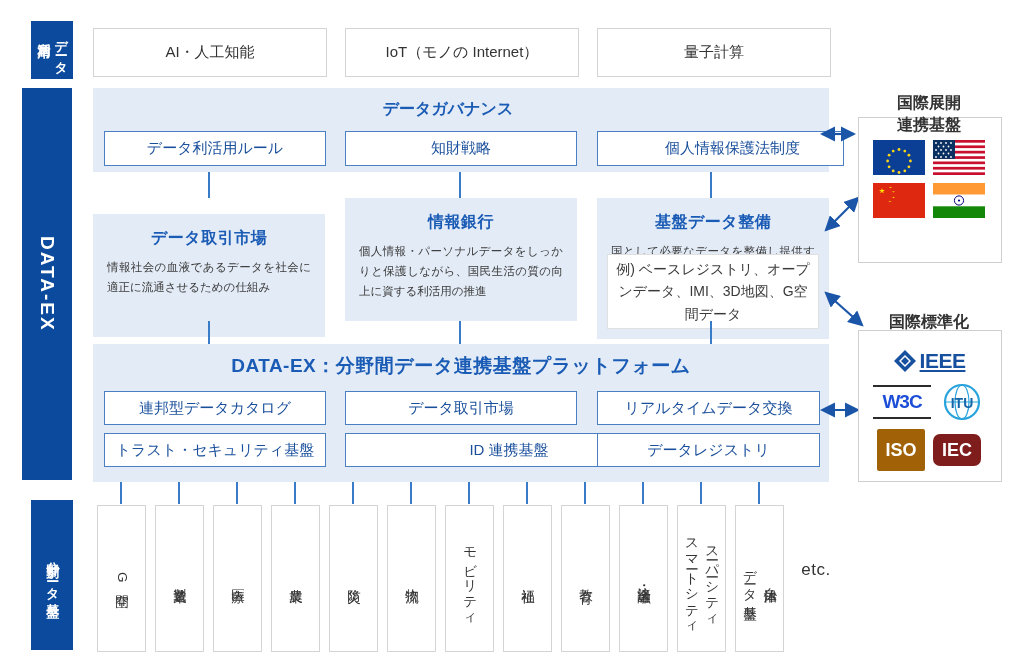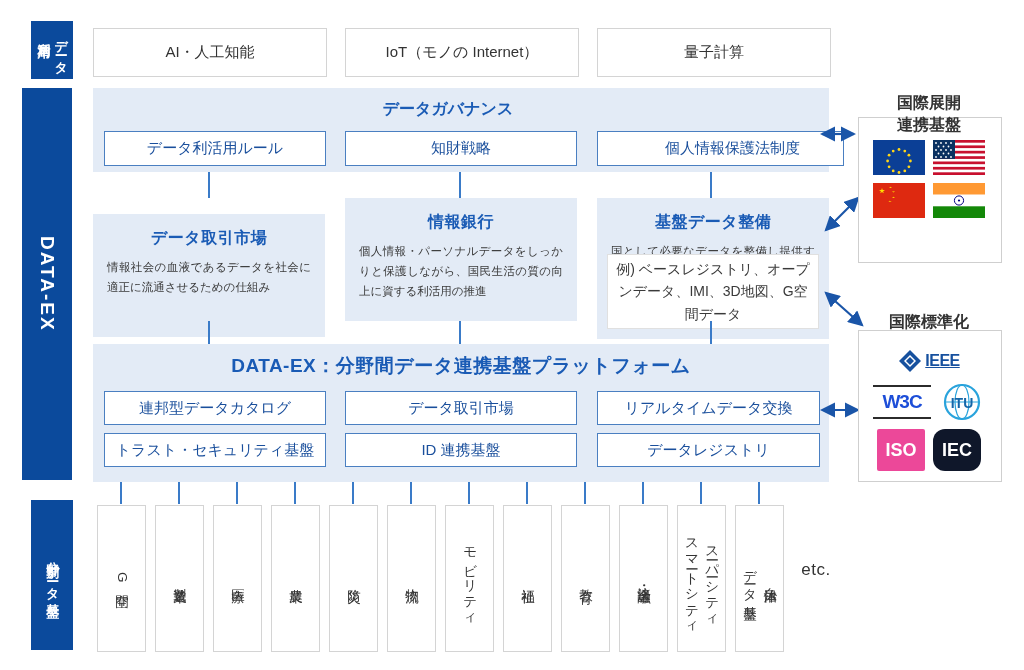--- a/index.html
+++ b/index.html
@@ -157,21 +157,21 @@
   <div class="vline" style="left:710px;top:321px;height:23px;"></div>
 
   <div class="panel" style="left:93px;top:344px;width:736px;height:138px;"></div>
   <div class="panel-title" style="left:93px;top:353px;width:736px;font-size:19px;letter-spacing:.5px;">DATA-EX：分野間データ連携基盤プラットフォーム</div>
 
   <div class="bbox" style="left:104px;top:391px;width:220px;height:32px;">連邦型データカタログ</div>
   <div class="bbox" style="left:345px;top:391px;width:230px;height:32px;">データ取引市場</div>
   <div class="bbox" style="left:597px;top:391px;width:221px;height:32px;">リアルタイムデータ交換</div>
 
   <div class="bbox" style="left:104px;top:433px;width:220px;height:32px;">トラスト・セキュリティ基盤</div>
-  <div class="bbox" style="left:345px;top:433px;width:230px;height:32px;">ID 連携基盤</div>
+  <div class="bbox" style="left:345px;top:433px;width:230px;height:32px;padding-left:48px;">ID 連携基盤</div>
   <div class="bbox" style="left:597px;top:433px;width:221px;height:32px;">データレジストリ</div>
 
   <div class="vline" style="left:120px;top:482px;height:22px;"></div>
   <div class="vline" style="left:178px;top:482px;height:22px;"></div>
   <div class="vline" style="left:236px;top:482px;height:22px;"></div>
   <div class="vline" style="left:294px;top:482px;height:22px;"></div>
   <div class="vline" style="left:352px;top:482px;height:22px;"></div>
   <div class="vline" style="left:410px;top:482px;height:22px;"></div>
   <div class="vline" style="left:468px;top:482px;height:22px;"></div>
   <div class="vline" style="left:526px;top:482px;height:22px;"></div>
@@ -337,41 +337,41 @@
 
   <div style="position:absolute;left:858px;top:344px;width:142px;height:130px;display:flex;flex-direction:column;justify-content:center;gap:7px;">
 
     <div class="logo-row">
       <div class="logo" style="width:110px;height:28px;gap:3px;">
         <svg width="24" height="24" viewBox="0 0 24 24">
           <polygon points="12,1 23,12 12,23 1,12" fill="#16509e"></polygon>
           <polygon points="12,6 18,12 12,18 6,12" fill="#ffffff"></polygon>
           <polygon points="12,8 16,12 12,16 8,12" fill="#16509e"></polygon>
         </svg>
-        <span style="font-size:16px;letter-spacing:-0.5px;color:#16509e;text-decoration:underline;">IEEE</span>
+        <span style="font-size:21px;letter-spacing:-0.5px;color:#16509e;text-decoration:underline;">IEEE</span>
       </div>
     </div>
 
     <div class="logo-row">
       <div class="logo" style="width:58px;height:30px;border-top:2px solid #2b2b2b;border-bottom:2px solid #2b2b2b;">
         <span style="font-size:19px;color:#1d4ed8;letter-spacing:-1px;">W3C</span>
       </div>
       <div class="logo" style="width:46px;height:40px;">
         <svg width="44" height="40" viewBox="0 0 44 40">
           <circle cx="22" cy="20" r="17" fill="none" stroke="#29a3dc" stroke-width="2.2"></circle>
           <ellipse cx="22" cy="20" rx="7" ry="17" fill="none" stroke="#29a3dc" stroke-width="1.2"></ellipse>
           <line x1="5" y1="20" x2="39" y2="20" stroke="#29a3dc" stroke-width="1.2"></line>
           <text x="22" y="26" font-size="14" font-weight="bold" fill="#1466a8" text-anchor="middle" font-family="Liberation Sans, sans-serif">ITU</text>
         </svg>
       </div>
     </div>
 
     <div class="logo-row">
-      <div class="logo" style="width:48px;height:42px;background:#ec4899;border-radius:2px;">
+      <div class="logo" style="width:48px;height:42px;background:#a16207;border-radius:2px;">
         <span style="font-size:18px;color:#ffffff;letter-spacing:0px;">ISO</span>
       </div>
-      <div class="logo" style="width:48px;height:42px;background:#0f172a;border-radius:12px;">
+      <div class="logo" style="width:48px;height:32px;background:#7f1d1d;border-radius:7px;">
         <span style="font-size:18px;color:#ffffff;letter-spacing:0px;">IEC</span>
       </div>
     </div>
   </div>
 
 </div>
 
 </body></html>

